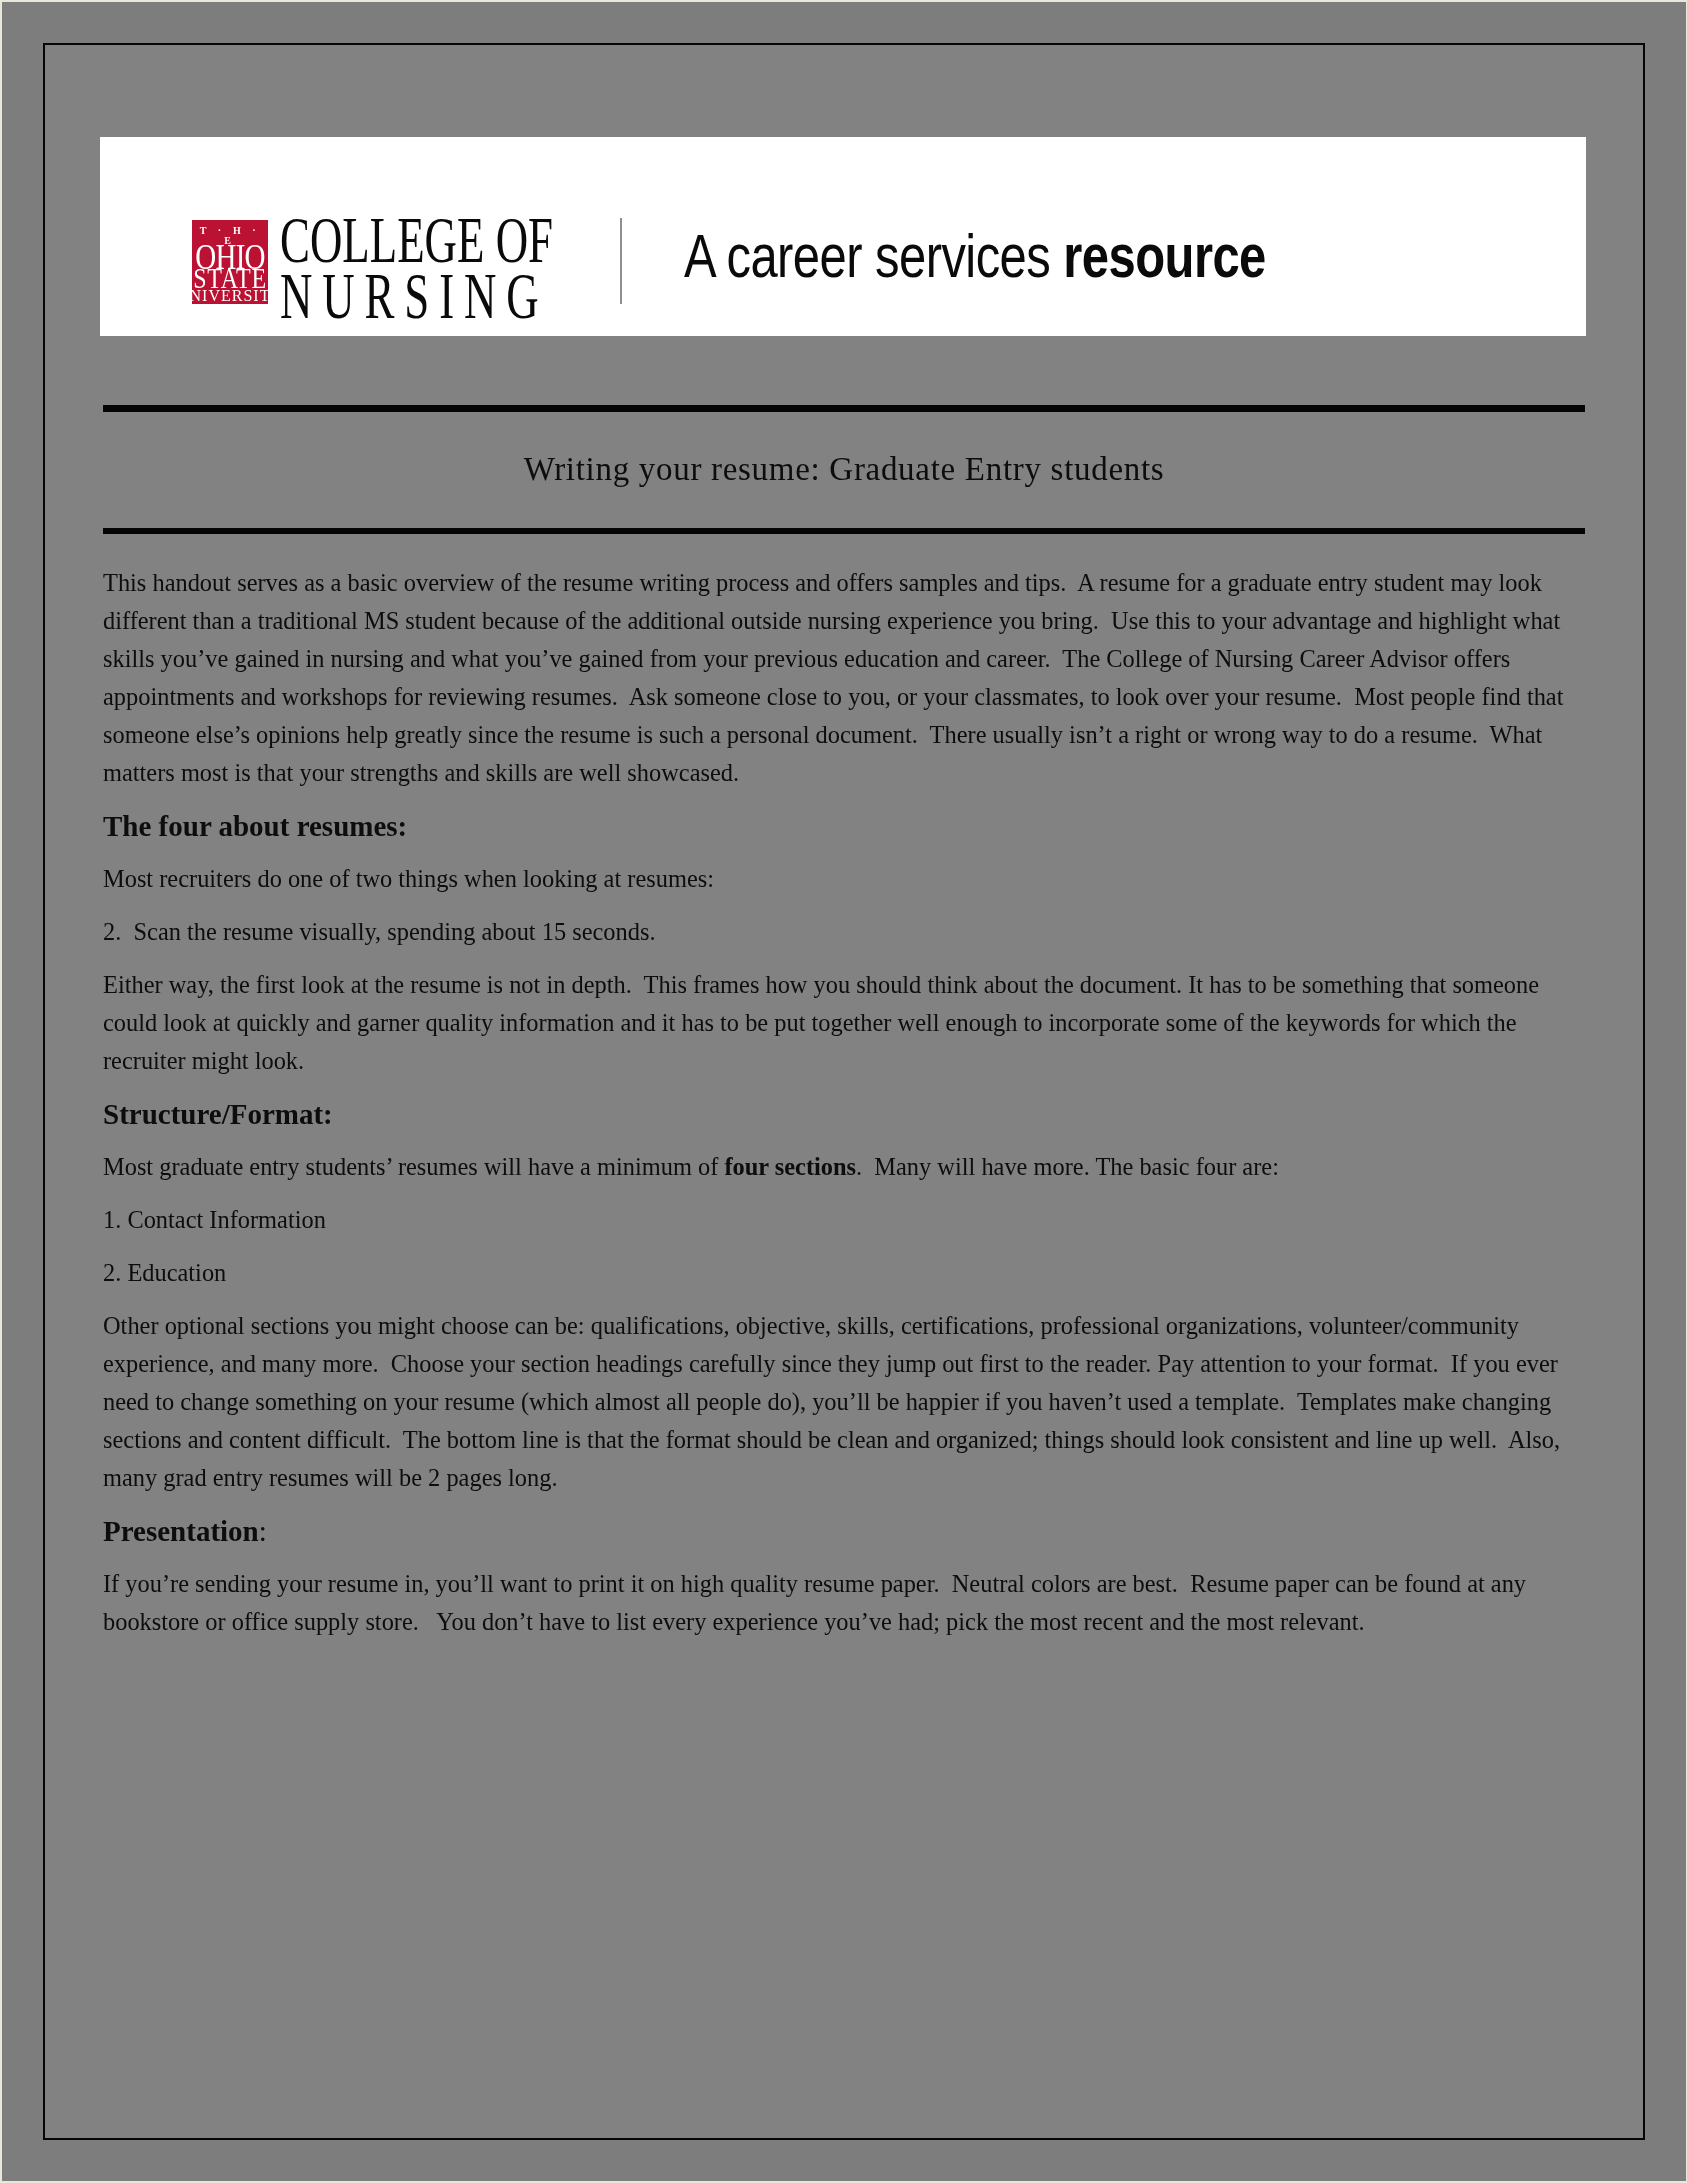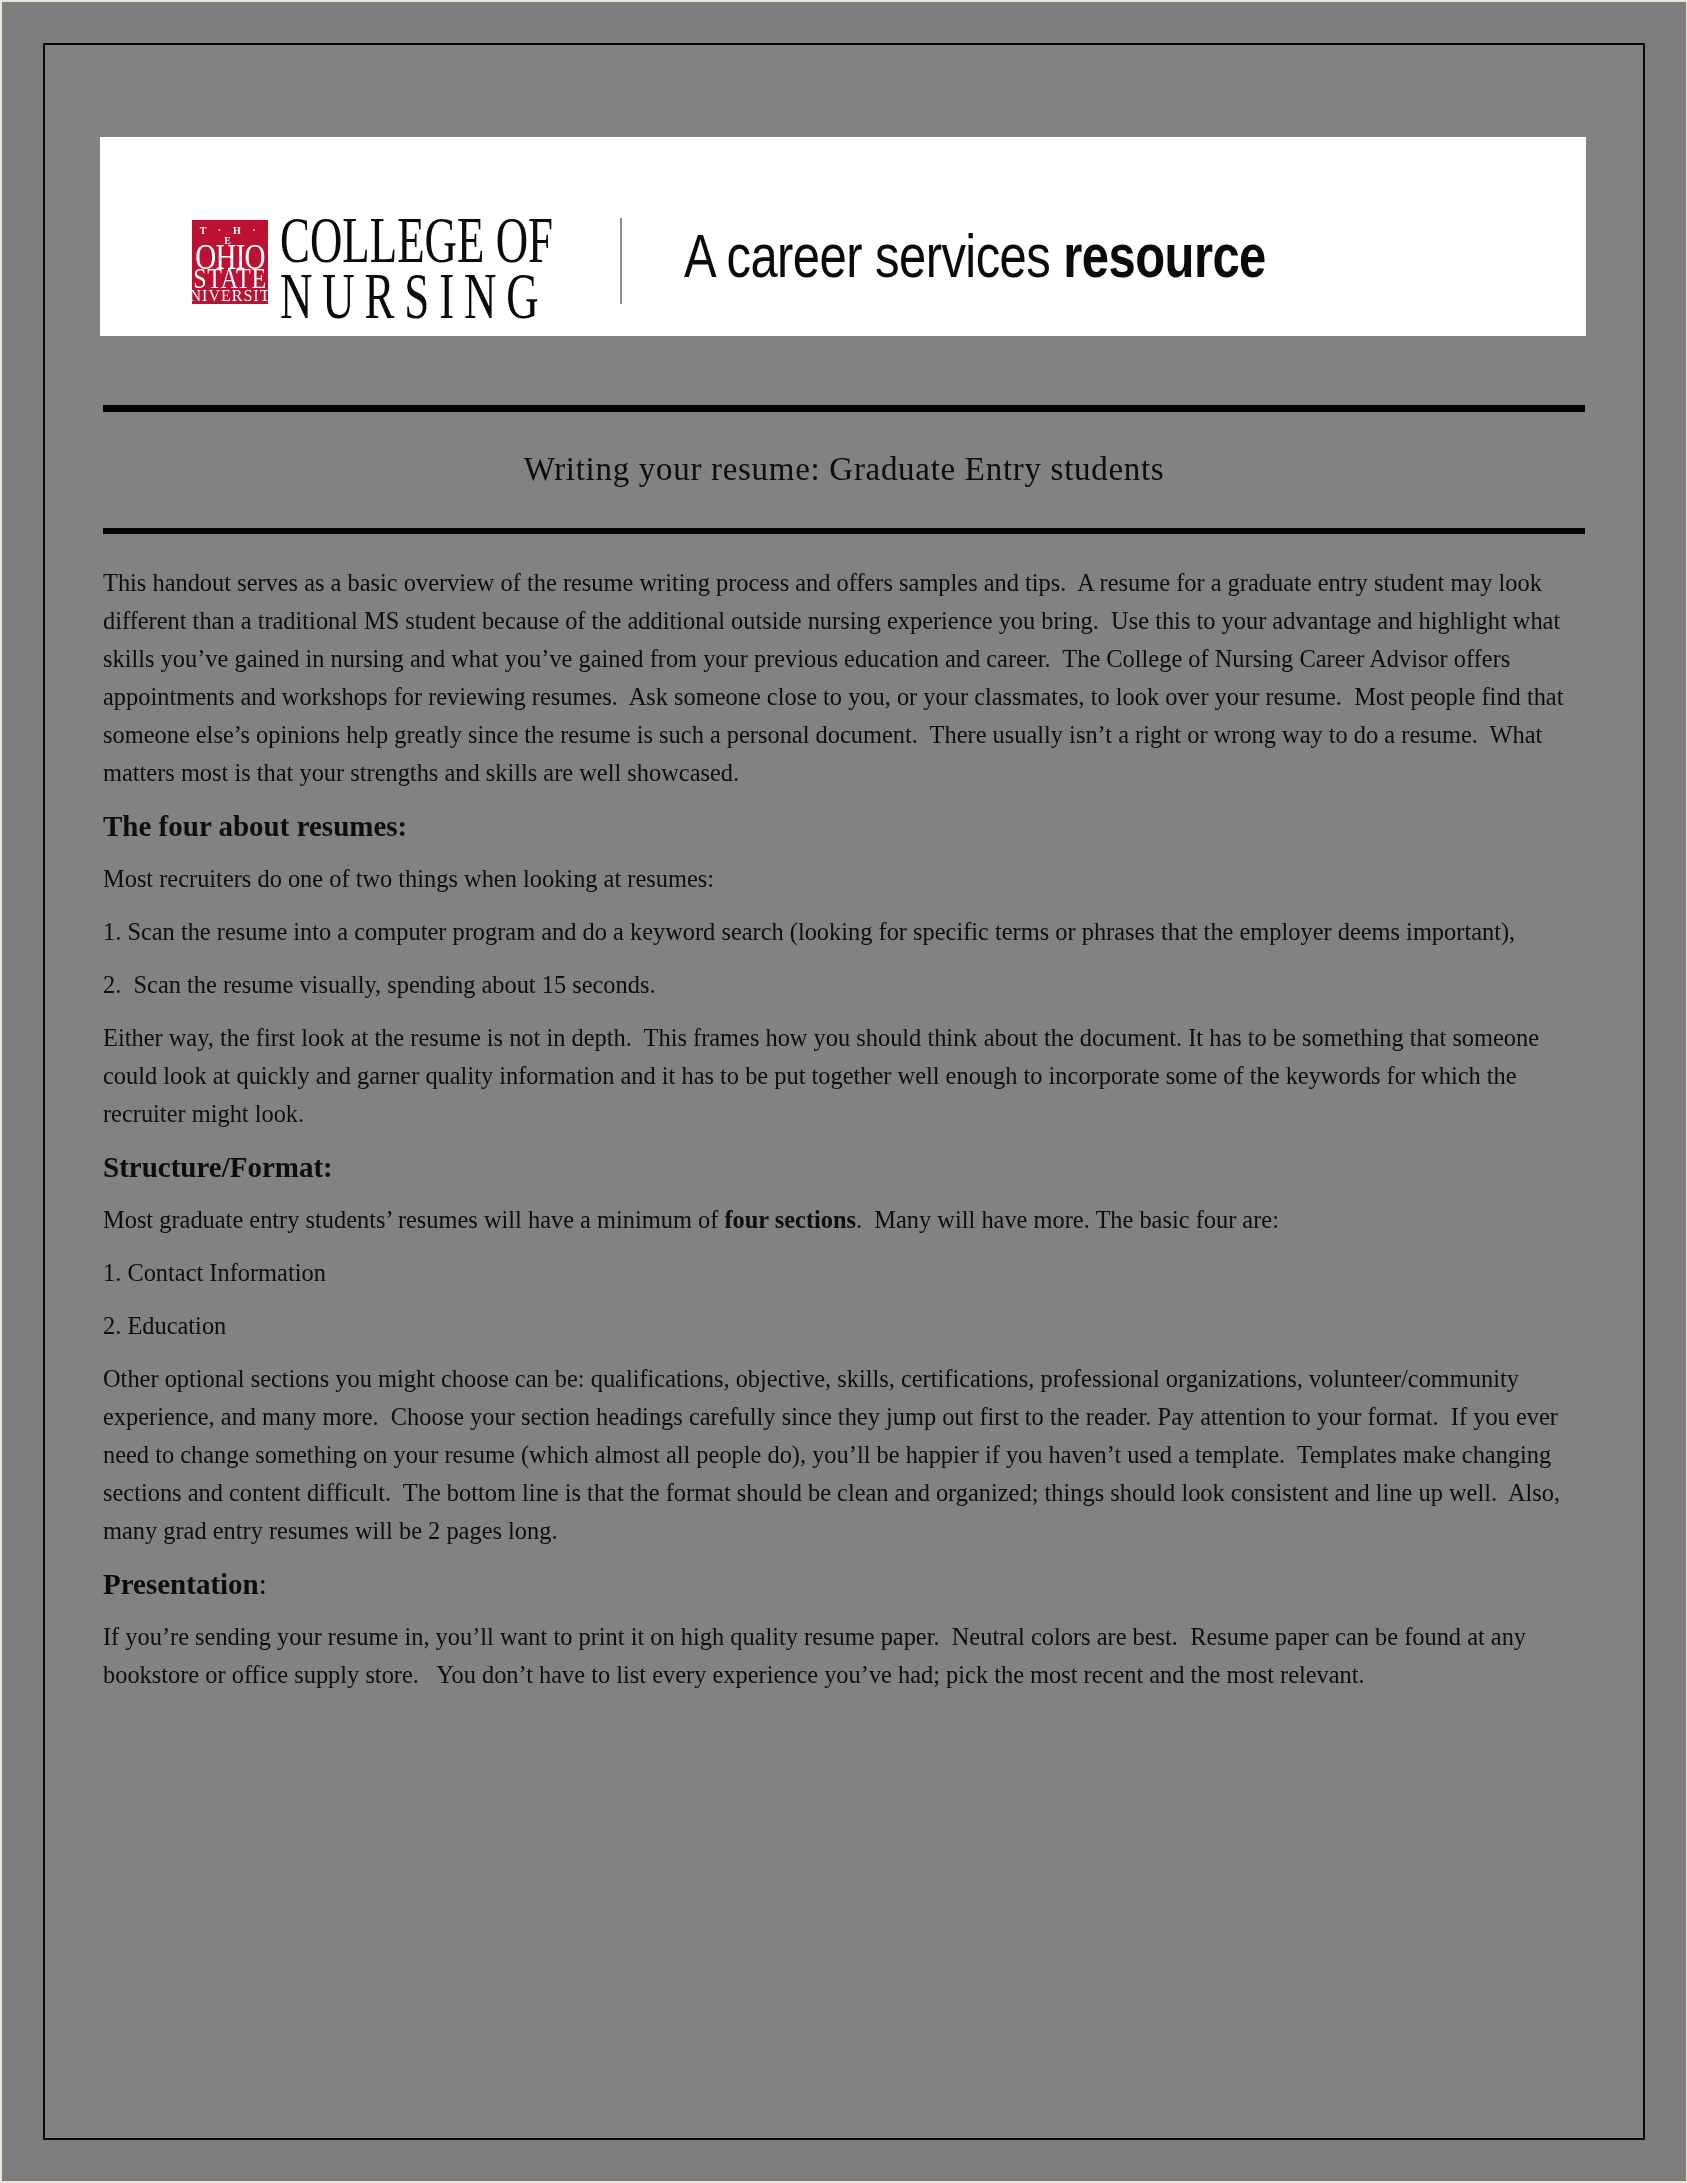--- a/index.html
+++ b/index.html
@@ -110,21 +110,20 @@
     <div class="rule rule-top"></div>
     <div class="title-wrap">
       <h1 class="title">Writing your resume: Graduate Entry students</h1>
     </div>
     <div class="rule"></div>
 
     <div class="content">
         <p class="block-para"><span>This handout serves as a basic overview of the resume writing process and offers samples and tips.  A resume for a graduate entry student may look different than a traditional MS student because of the additional outside nursing experience you bring.  Use this to your advantage and highlight what skills you’ve gained in nursing and what you’ve gained from your previous education and career.  The College of Nursing Career Advisor offers appointments and workshops for reviewing resumes.  Ask someone close to you, or your classmates, to look over your resume.  Most people find that someone else’s opinions help greatly since the resume is such a personal document.  There usually isn’t a right or wrong way to do a resume.  What matters most is that your strengths and skills are well showcased.</span></p>
         <p class="block-heading"><span class="rb">The four about resumes:</span></p>
         <p class="block-para"><span>Most recruiters do one of two things when looking at resumes:</span></p>
-        <p class="block-para"><span>1. Scan the resume into a computer program and do a keyword search (looking for specific terms or phrases that the employer deems important),</span></p>
         <p class="block-para"><span>2.  Scan the resume visually, spending about 15 seconds.</span></p>
         <p class="block-para"><span>Either way, the first look at the resume is not in depth.  This frames how you should think about the document. It has to be something that someone could look at quickly and garner quality information and it has to be put together well enough to incorporate some of the keywords for which the recruiter might look.</span></p>
         <p class="block-heading"><span class="rb">Structure/Format:</span></p>
         <p class="block-para"><span>Most graduate entry students’ resumes will have a minimum of </span><span class="rb">four sections</span><span>.  Many will have more. The basic four are:</span></p>
         <p class="block-para"><span>1. Contact Information</span></p>
         <p class="block-para"><span>2. Education</span></p>
         <p class="block-para"><span>Other optional sections you might choose can be: qualifications, objective, skills, certifications, professional organizations, volunteer/community experience, and many more.  Choose your section headings carefully since they jump out first to the reader. Pay attention to your format.  If you ever need to change something on your resume (which almost all people do), you’ll be happier if you haven’t used a template.  Templates make changing sections and content difficult.  The bottom line is that the format should be clean and organized; things should look consistent and line up well.  Also, many grad entry resumes will be 2 pages long.</span></p>
         <p class="block-heading"><span class="rb">Presentation</span><span>:</span></p>
         <p class="block-para"><span>If you’re sending your resume in, you’ll want to print it on high quality resume paper.  Neutral colors are best.  Resume paper can be found at any bookstore or office supply store.   You don’t have to list every experience you’ve had; pick the most recent and the most relevant.</span></p>
       </div>

